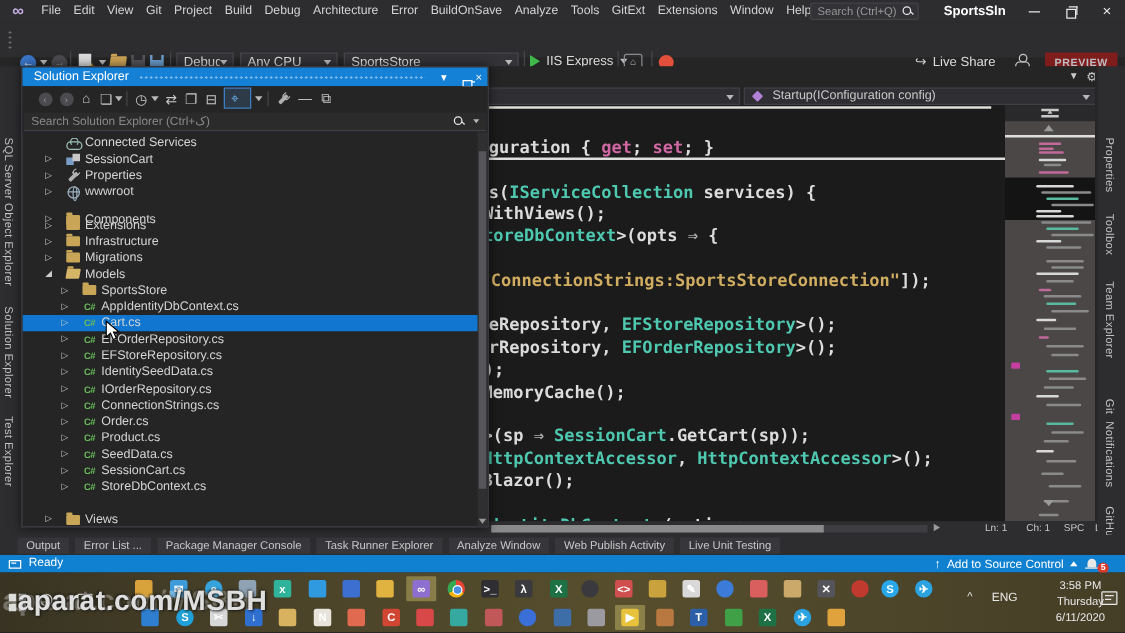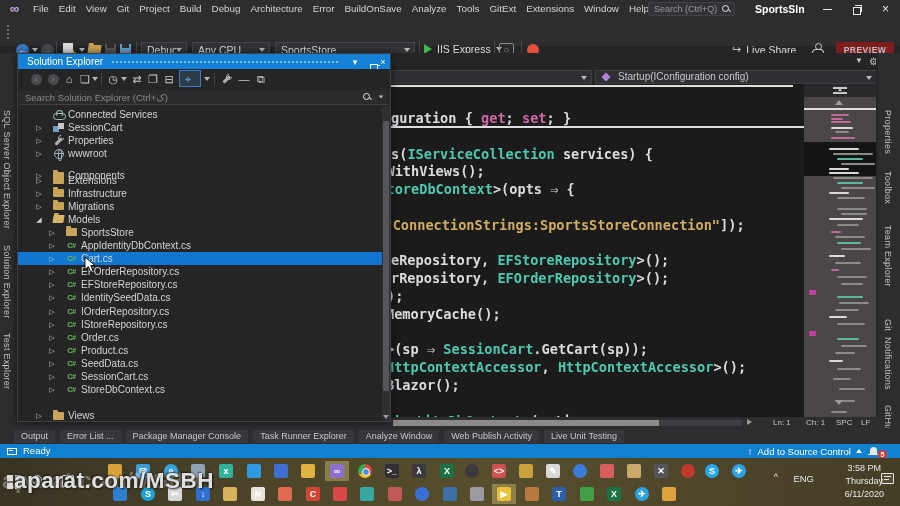--- a/index.html
+++ b/index.html
@@ -81,21 +81,21 @@
   .mm-grip::before { content:""; position:absolute; left:5px; top:-1.2px; border-left:2.5px solid transparent; border-right:2.5px solid transparent; border-bottom:3px solid #c8c8c8; }
   .mm-up { position:absolute; left:31px; top:16px; width:0; height:0; border-left:4.5px solid transparent; border-right:4.5px solid transparent; border-bottom:5px solid #9a9a9a; }
   .mm-down { position:absolute; left:31px; top:316px; width:0; height:0; border-left:4.5px solid transparent; border-right:4.5px solid transparent; border-top:5px solid #9a9a9a; }
   #mm-view { position:absolute; left:0; top:58px; width:72px; height:34px; background:#141414; }
   .mm-dash { position:absolute; height:1.6px; border-radius:1px; }
   #editor-right-line { position:absolute; left:859px; top:0; width:2px; height:375px; background:#252526; }
   #ed-bottom { position:absolute; left:0; top:364px; width:861px; height:11px; background:#2d2d30; display:flex; align-items:center; }
   #hscroll-track { position:absolute; left:376px; top:2.5px; width:349px; height:6.5px; background:#3e3e42; }
   #hscroll-thumb { position:absolute; left:0; top:0; width:266px; height:6.5px; background:#8a8a8a; }
   .hs-arrow { position:absolute; left:730px; top:2px; width:0; height:0; border-top:3.5px solid transparent; border-bottom:3.5px solid transparent; border-left:5px solid #9a9a9a; }
-  .ed-status { position:absolute; top:0; height:11px; line-height:11px; color:#c8c8c8; font-size:8px; }
+  .ed-status { position:absolute; top:0; height:11px; line-height:11px; color:#c8c8c8; font-size:8px;margin-left:15px; }
 
   
   #se-panel { left:17px; top:53px; width:374px; height:369px; background:#252526; box-shadow:0 0 8px rgba(0,0,0,0.6); border:1px solid #3f3f46; z-index:10; }
   #se-title { position:absolute; left:0; top:0; width:372px; height:15px; background:#1581d6; display:flex; align-items:center; }
   #se-title .t { color:#fff; font-size:10px; padding-left:9px; white-space:nowrap; }
   #se-title .dots { flex:1; height:5px; margin:0 8px;
      background-image:radial-gradient(circle, rgba(255,255,255,0.45) 0.8px, transparent 1px); background-size:4px 4px; background-position:0 1px; }
   .se-title-ic { color:#fff; width:14px; text-align:center; font-size:9px; }
   .pin-ic { position:relative; width:11px; height:8px; }
   .pin-ic::before { content:""; position:absolute; left:1px; top:2px; width:6px; height:4px; border:1px solid #fff; }
@@ -551,21 +551,21 @@
           <span class="tr-icon" style="left:47px">
             <span class="cs-badge">C#</span>
           </span>
           <span class="tr-label" style="left:63px">IOrderRepository.cs</span>
         </div>
         <div class="tree-row" style="top:209.6px">
           <span class="tr-arrow" style="left:30px">▷</span>
           <span class="tr-icon" style="left:47px">
             <span class="cs-badge">C#</span>
           </span>
-          <span class="tr-label" style="left:63px">IStoreRepository.cs</span>
+          <span class="tr-label" style="left:63px">ConnectionStrings.cs</span>
         </div>
         <div class="tree-row" style="top:222.7px">
           <span class="tr-arrow" style="left:30px">▷</span>
           <span class="tr-icon" style="left:47px">
             <span class="cs-badge">C#</span>
           </span>
           <span class="tr-label" style="left:63px">Order.cs</span>
         </div>
         <div class="tree-row" style="top:235.79999999999998px">
           <span class="tr-arrow" style="left:30px">▷</span>

